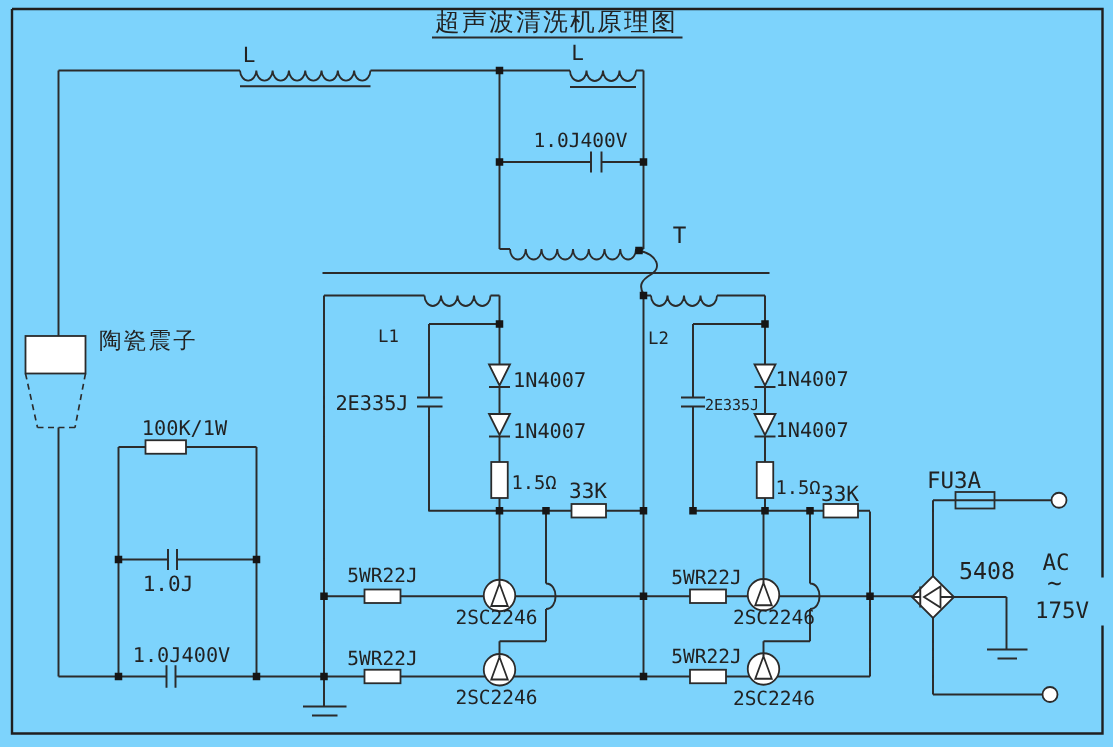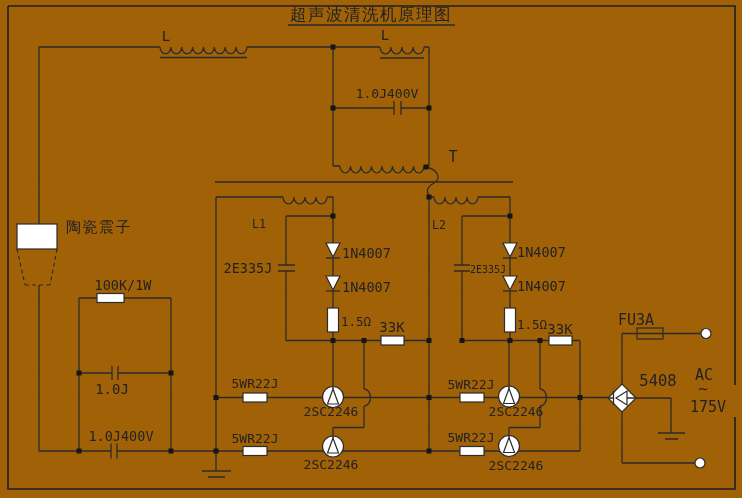--- a/index.html
+++ b/index.html
@@ -1,16 +1,16 @@
 <!DOCTYPE html>
 <html><head>
 <meta charset="utf-8">
 <style>
   html,body{margin:0;padding:0;background:#ffffff;}
-  .page{position:relative;width:742px;height:498px;background:#a16207;overflow:hidden;
+  .page{position:relative;width:742px;height:498px;background:#7dd3fc;overflow:hidden;
         font-family:"DejaVu Sans Mono", monospace;}
   svg{position:absolute;left:0;top:0;}
   .wire{stroke:#2b2b2b;stroke-width:1.3;fill:none;}
   .coil{stroke:#2b2b2b;stroke-width:1.2;fill:none;}
   .border{stroke:#1f1f1f;stroke-width:1.6;fill:none;}
   .boxw{fill:#ffffff;stroke:#2b2b2b;stroke-width:1.2;}
   .tri{fill:#ffffff;stroke:#2b2b2b;stroke-width:1.2;}
   .trino{fill:none;stroke:#2b2b2b;stroke-width:1.2;}
   .dot{fill:#161616;}
   .dash{stroke:#2b2b2b;stroke-width:1.1;fill:none;stroke-dasharray:4 3;}

